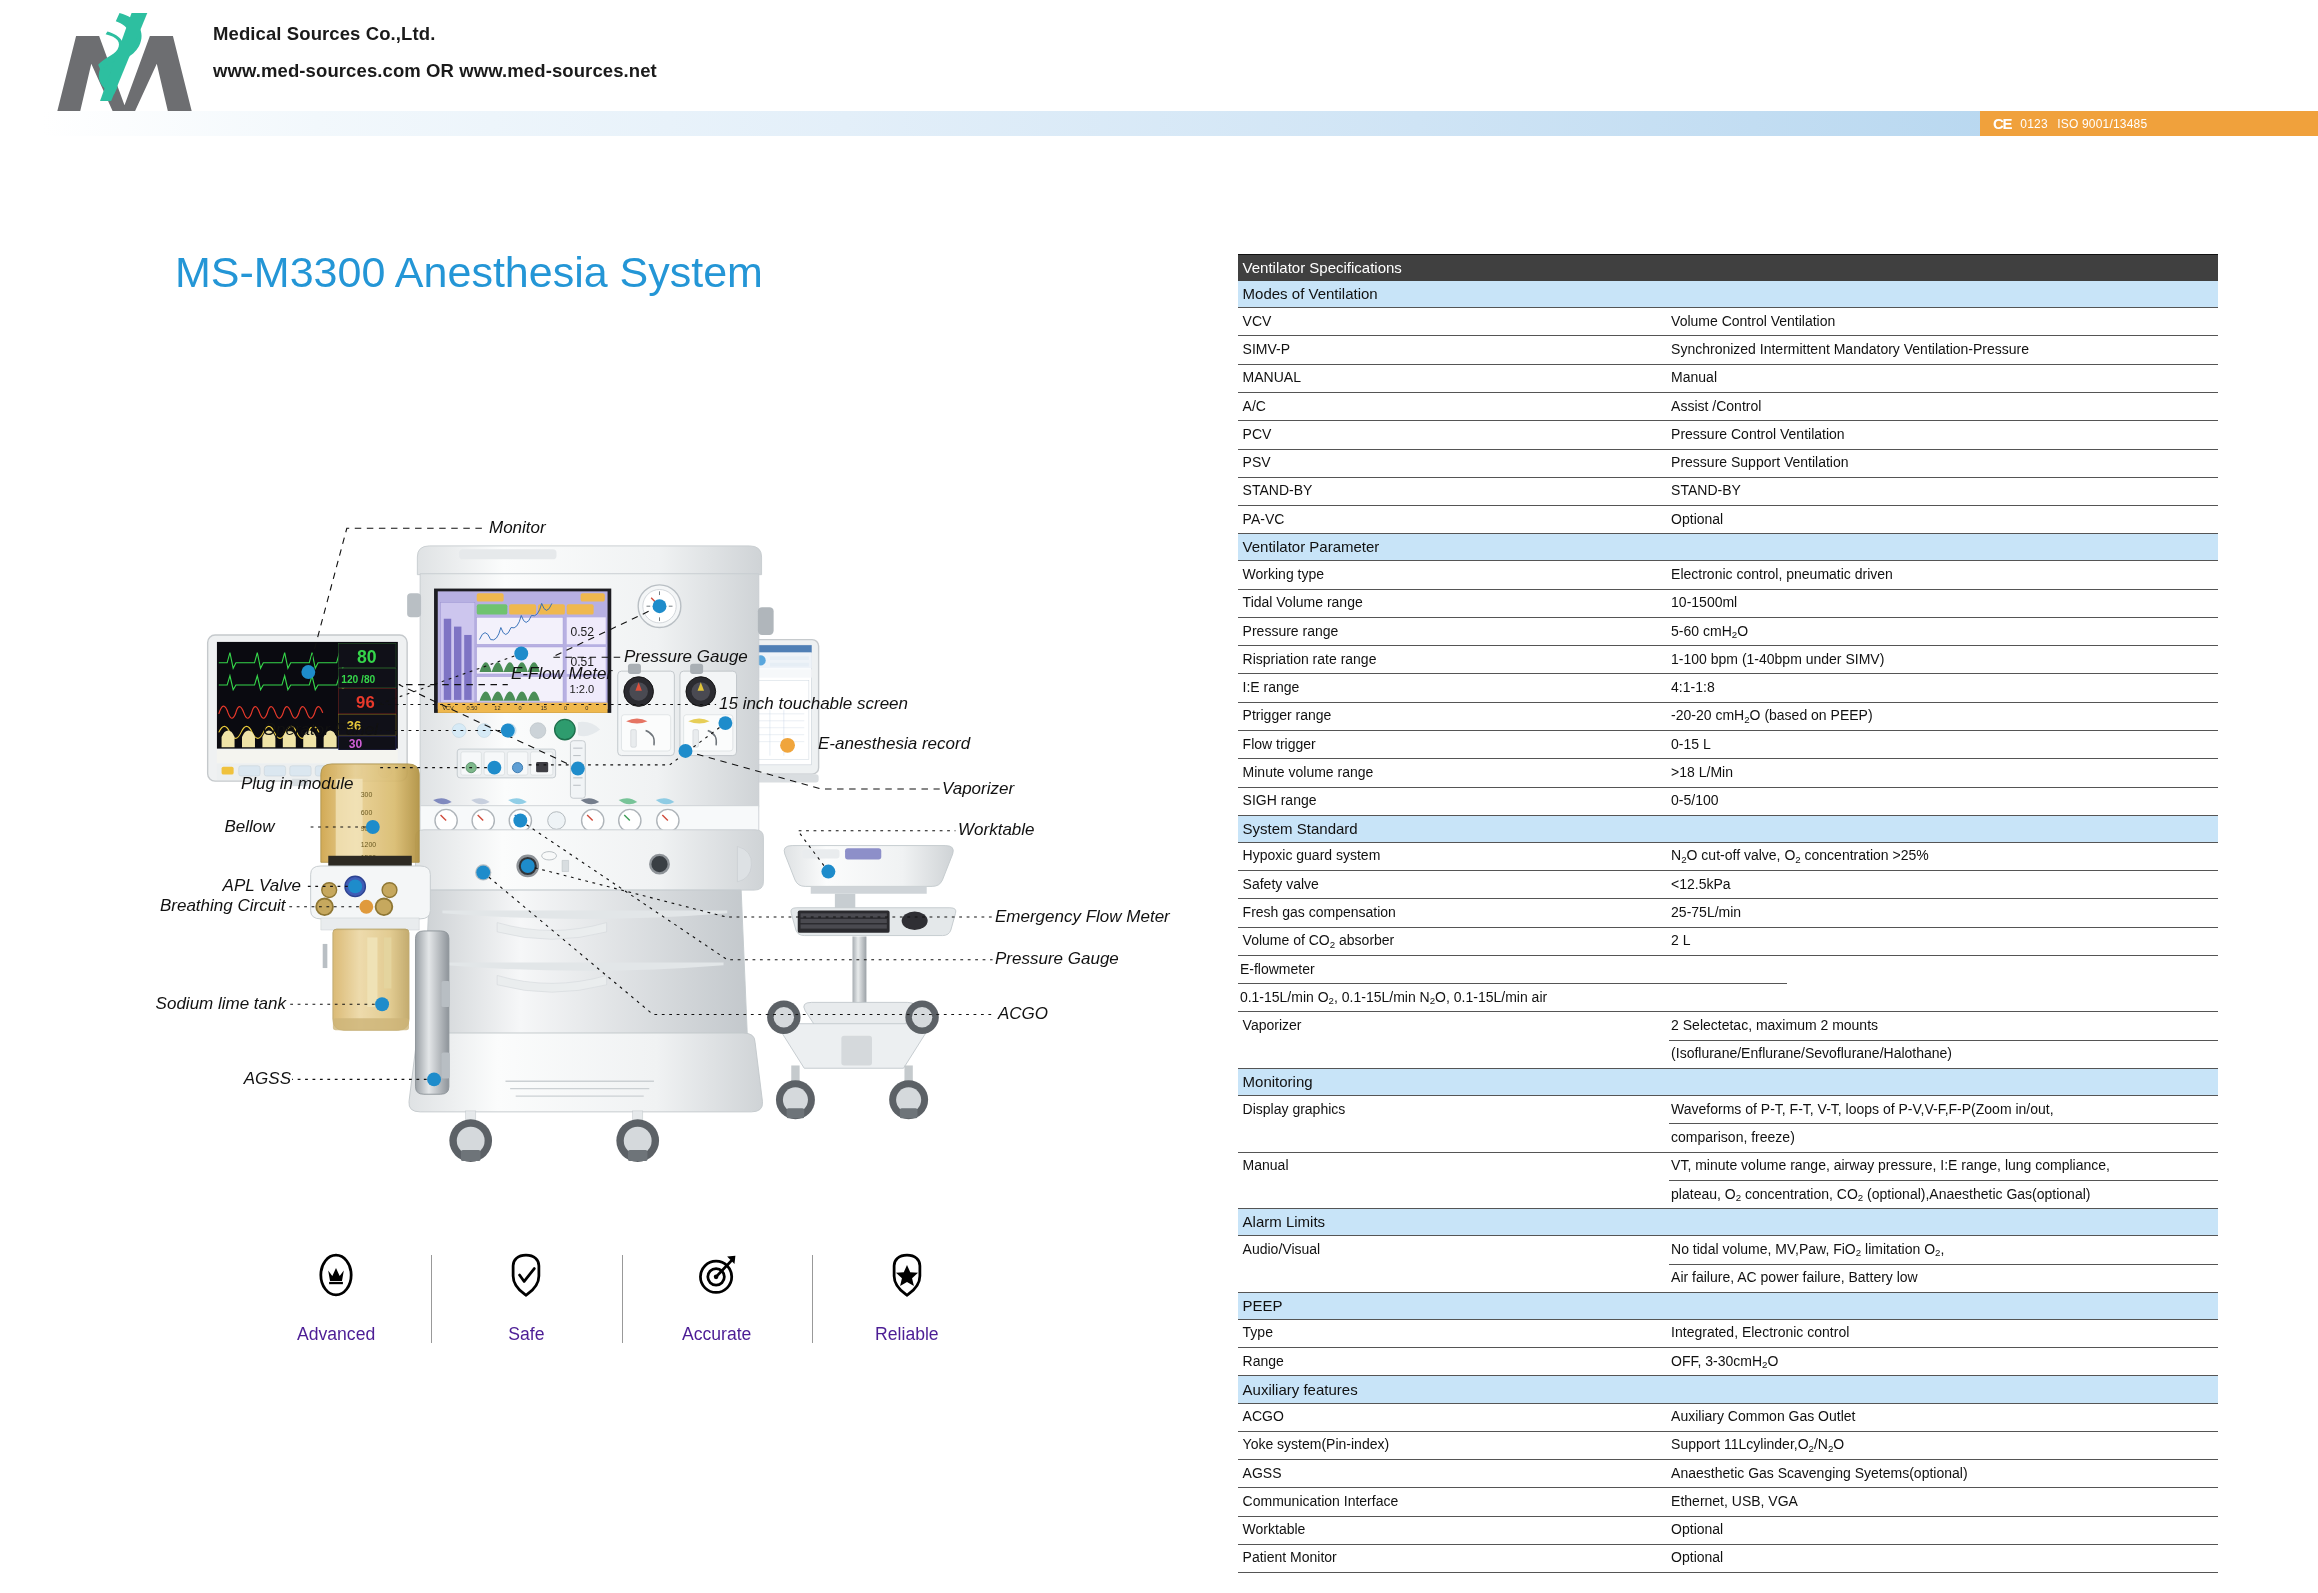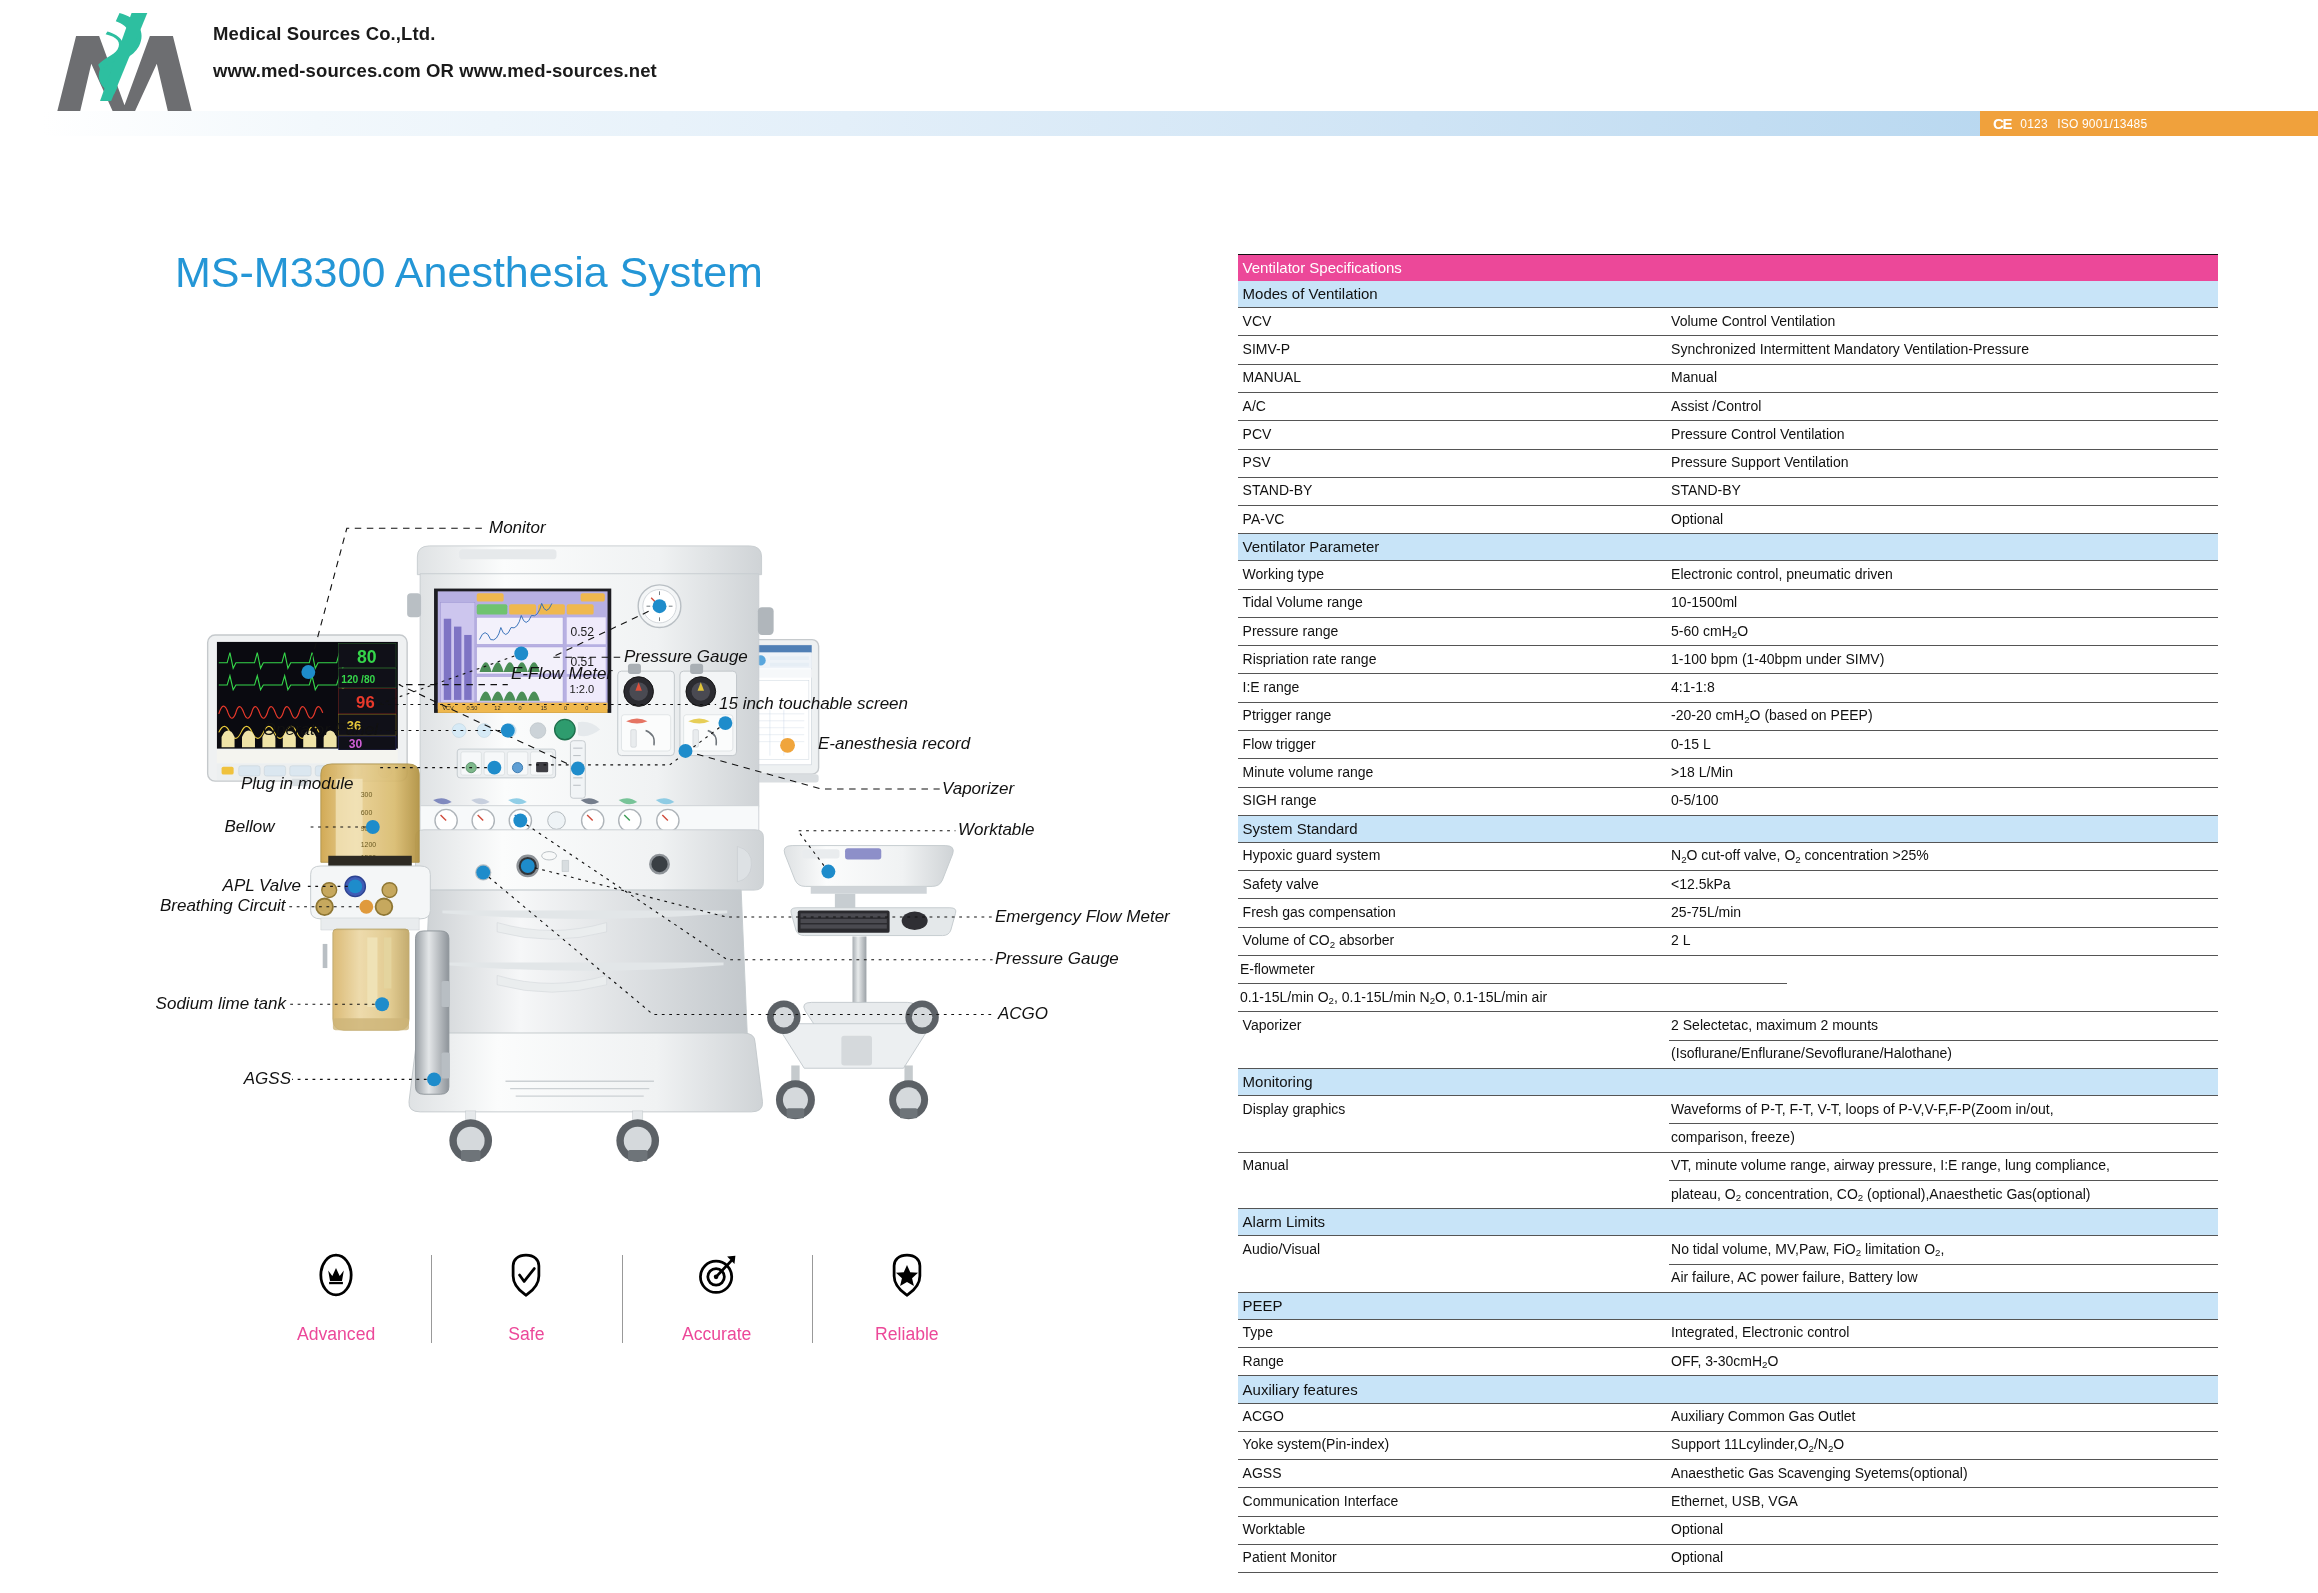--- a/index.html
+++ b/index.html
@@ -48,29 +48,29 @@
   #diagram svg { position:absolute; left:0; top:0; }
   .dlabel { position:absolute; font-size:17px; color:#111; white-space:nowrap;font-style:italic; }
 
   
   #features { position:absolute; left:241px; top:1252px; width:761px; height:107px; display:flex; }
   .feature { flex:1; position:relative; display:flex; flex-direction:column; align-items:center; }
   .feature + .feature::before {
     content:""; position:absolute; left:0; top:2.8px; width:0.9px; height:88px; background:#999;
   }
   .feature .ficon { width:46px; height:46px; }
-  .feature .flabel { margin-top:26px; font-size:17.6px; color:#ec4899; }
+  .feature .flabel { margin-top:26px; font-size:17.6px; color:#4c1d95; }
 
   
   #spec-table {
     position:absolute; left:1238px; top:254px; width:980px;
     border-top:1.9px solid #111;
   }
   .t-section-main {
-    background:#ec4899; color:#ffffff;
+    background:#404040; color:#ffffff;
     font-size:15px; padding:5.1px 4.6px 6px 4.6px; line-height:1.0;
   }
   .t-section-sub {
     background:#c8e4f8; color:#111;
     font-size:15px; padding:5.1px 4.6px 6px 4.6px; line-height:1.0;
     border-bottom:1.4px solid #555;
   }
   .t-row { display:flex; border-bottom:1.2px solid #555; }
   .t-key {
     width:44%; font-size:14px; color:#111;

